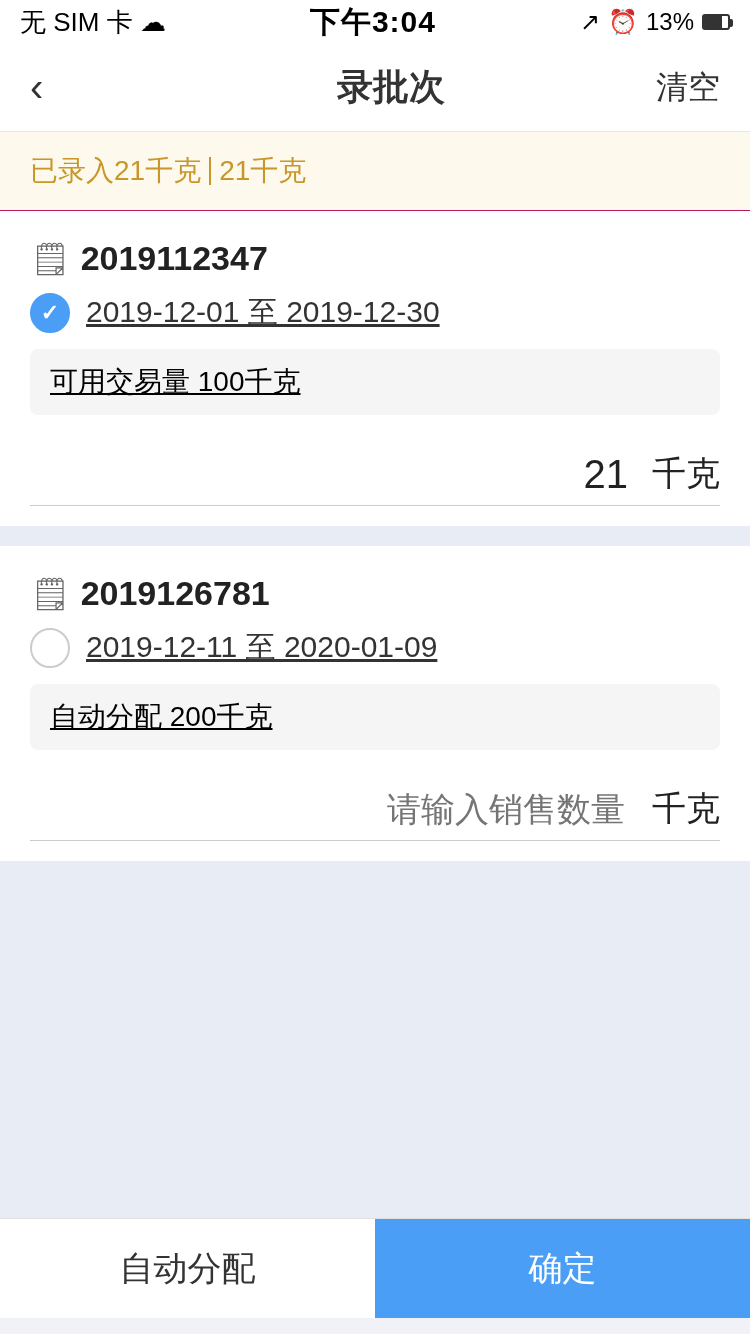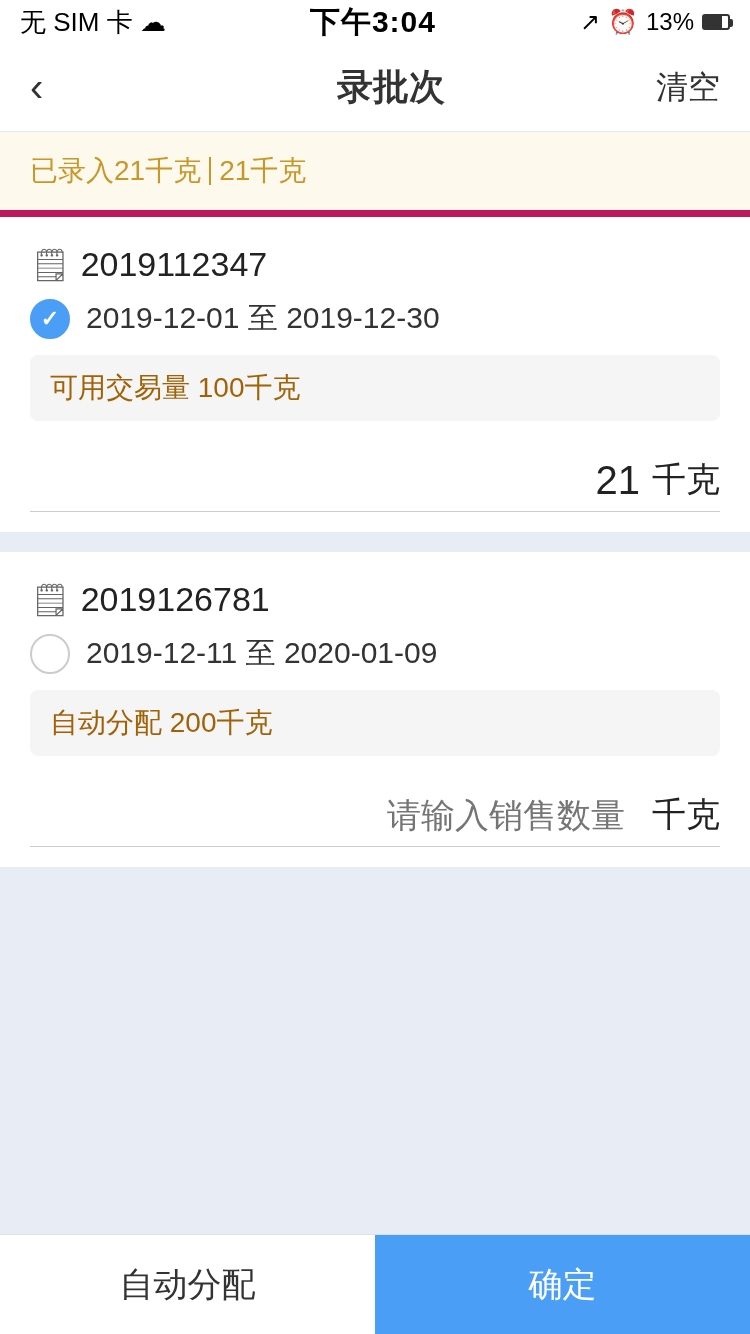--- a/index.html
+++ b/index.html
@@ -69,21 +69,21 @@
       cursor: pointer;
     }
 
     
     .info-bar {
       background: #fdf9ec;
       padding: 20px 30px;
       display: flex;
       align-items: center;
       gap: 8px;
-      border-bottom: 7px solid #be185d;
+      border-bottom: 1px solid #be185d;
     }
     .info-text {
       font-size: 28px;
       color: #c8972a;
     }
     .info-divider {
       width: 2px;
       height: 28px;
       background: #c8972a;
     }
@@ -102,21 +102,21 @@
       align-items: center;
       gap: 10px;
       margin-bottom: 14px;
     }
     .batch-id-icon {
       font-size: 32px;
       color: #666;
     }
     .batch-id {
       font-size: 34px;
-      font-weight: 400;
+      font-weight: 700;
       color: #222;
     }
     .batch-date-row {
       display: flex;
       align-items: center;
       gap: 16px;
       margin-bottom: 16px;
     }
     .radio-circle {
       width: 40px;
@@ -135,43 +135,45 @@
     }
     .radio-circle.checked::after {
       content: '✓';
       color: #fff;
       font-size: 22px;
       font-weight: bold;
     }
     .batch-date {
       font-size: 30px;
       color: #333;
+      text-decoration: underline;
     }
     .available-qty-box {
       background: #f5f5f5;
       border-radius: 8px;
       padding: 14px 20px;
       font-size: 28px;
-      color: #a16207;
+      color: #000000;
       margin: 0 0 20px 0;
+      text-decoration: underline;
     }
 
     
     .qty-row {
       display: flex;
       align-items: center;
       justify-content: flex-end;
       padding: 16px 30px 0 30px;
       background: #fff;
     }
     .qty-value {
       font-size: 40px;
       color: #222;
       font-weight: 500;
-      margin-right: 12px;
+      margin-right: 24px;
     }
     .qty-unit {
       font-size: 34px;
       color: #222;
     }
     .qty-underline {
       height: 1px;
       background: #ccc;
       margin: 8px 30px 0 30px;
     }
@@ -218,21 +220,21 @@
     
     .gray-area {
       flex: 1;
       background: #e8edf5;
       min-height: 380px;
     }
 
     
     .bottom-bar {
       position: fixed;
-      bottom: 0;
+      bottom: 16px;
       left: 0;
       width: 750px;
       height: 100px;
       display: flex;
       background: #fff;
       border-top: 1px solid #e0e0e0;
     }
     .btn-auto {
       flex: 1;
       background: #fff;

